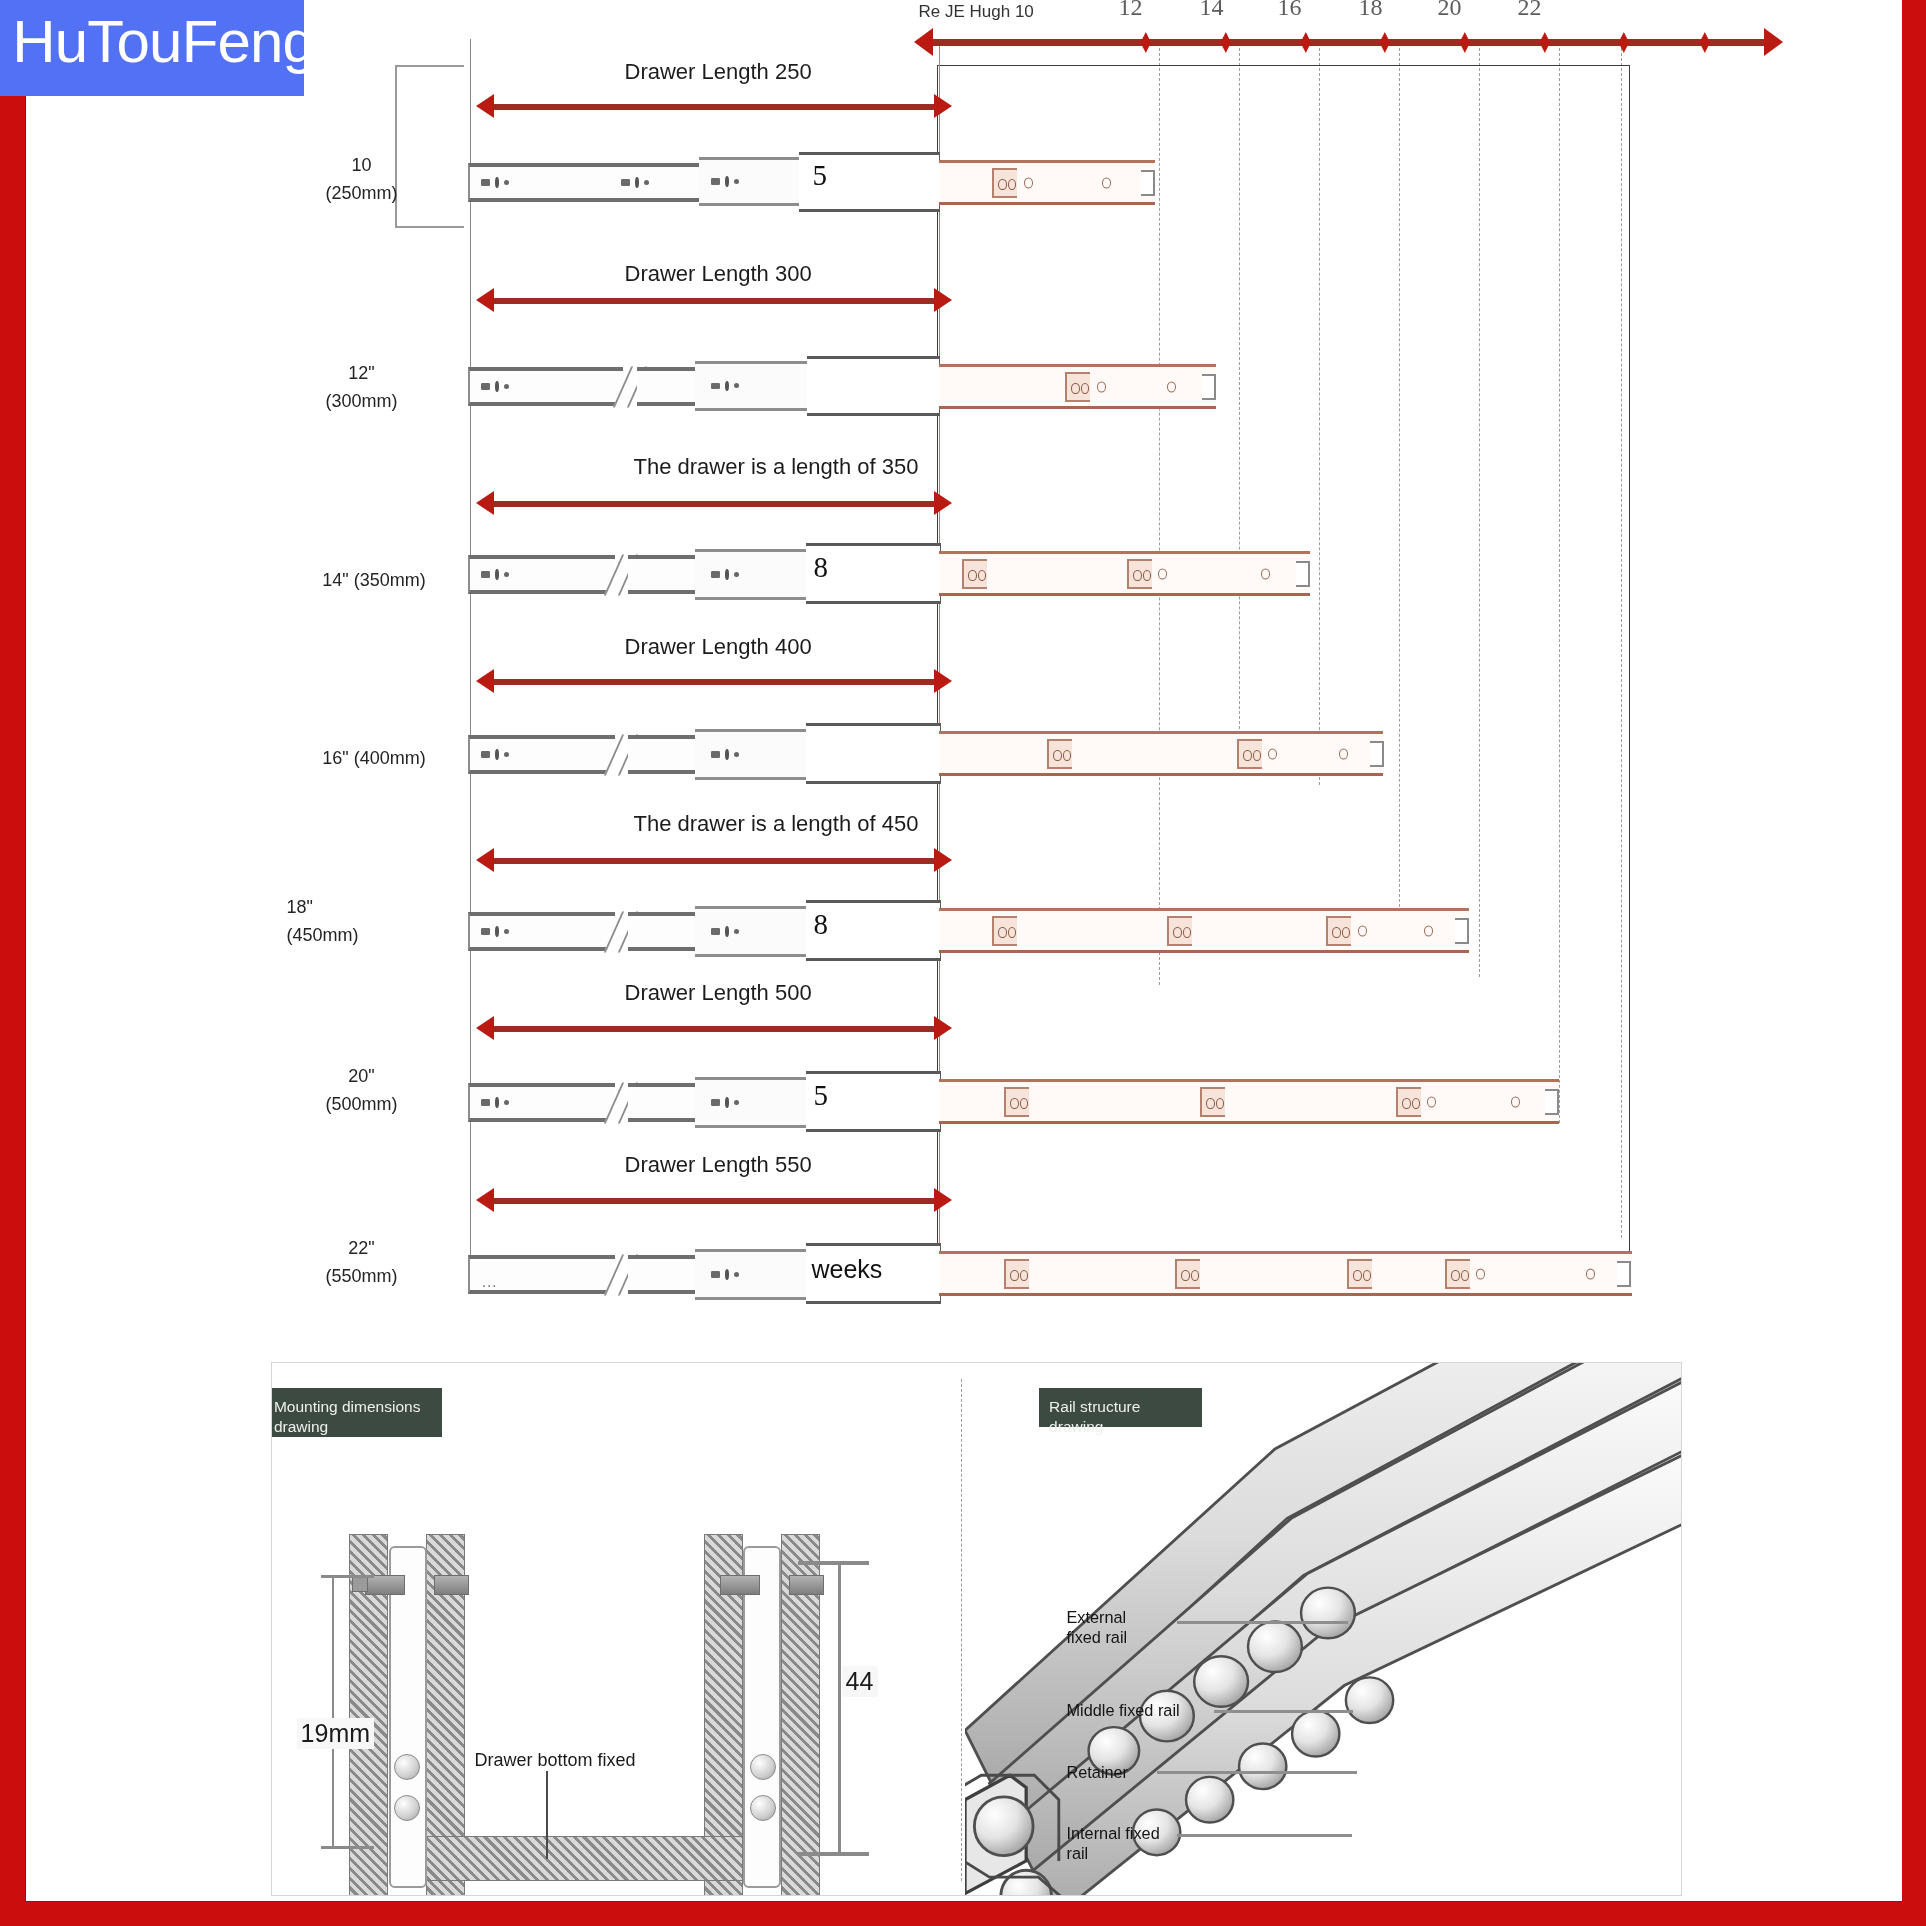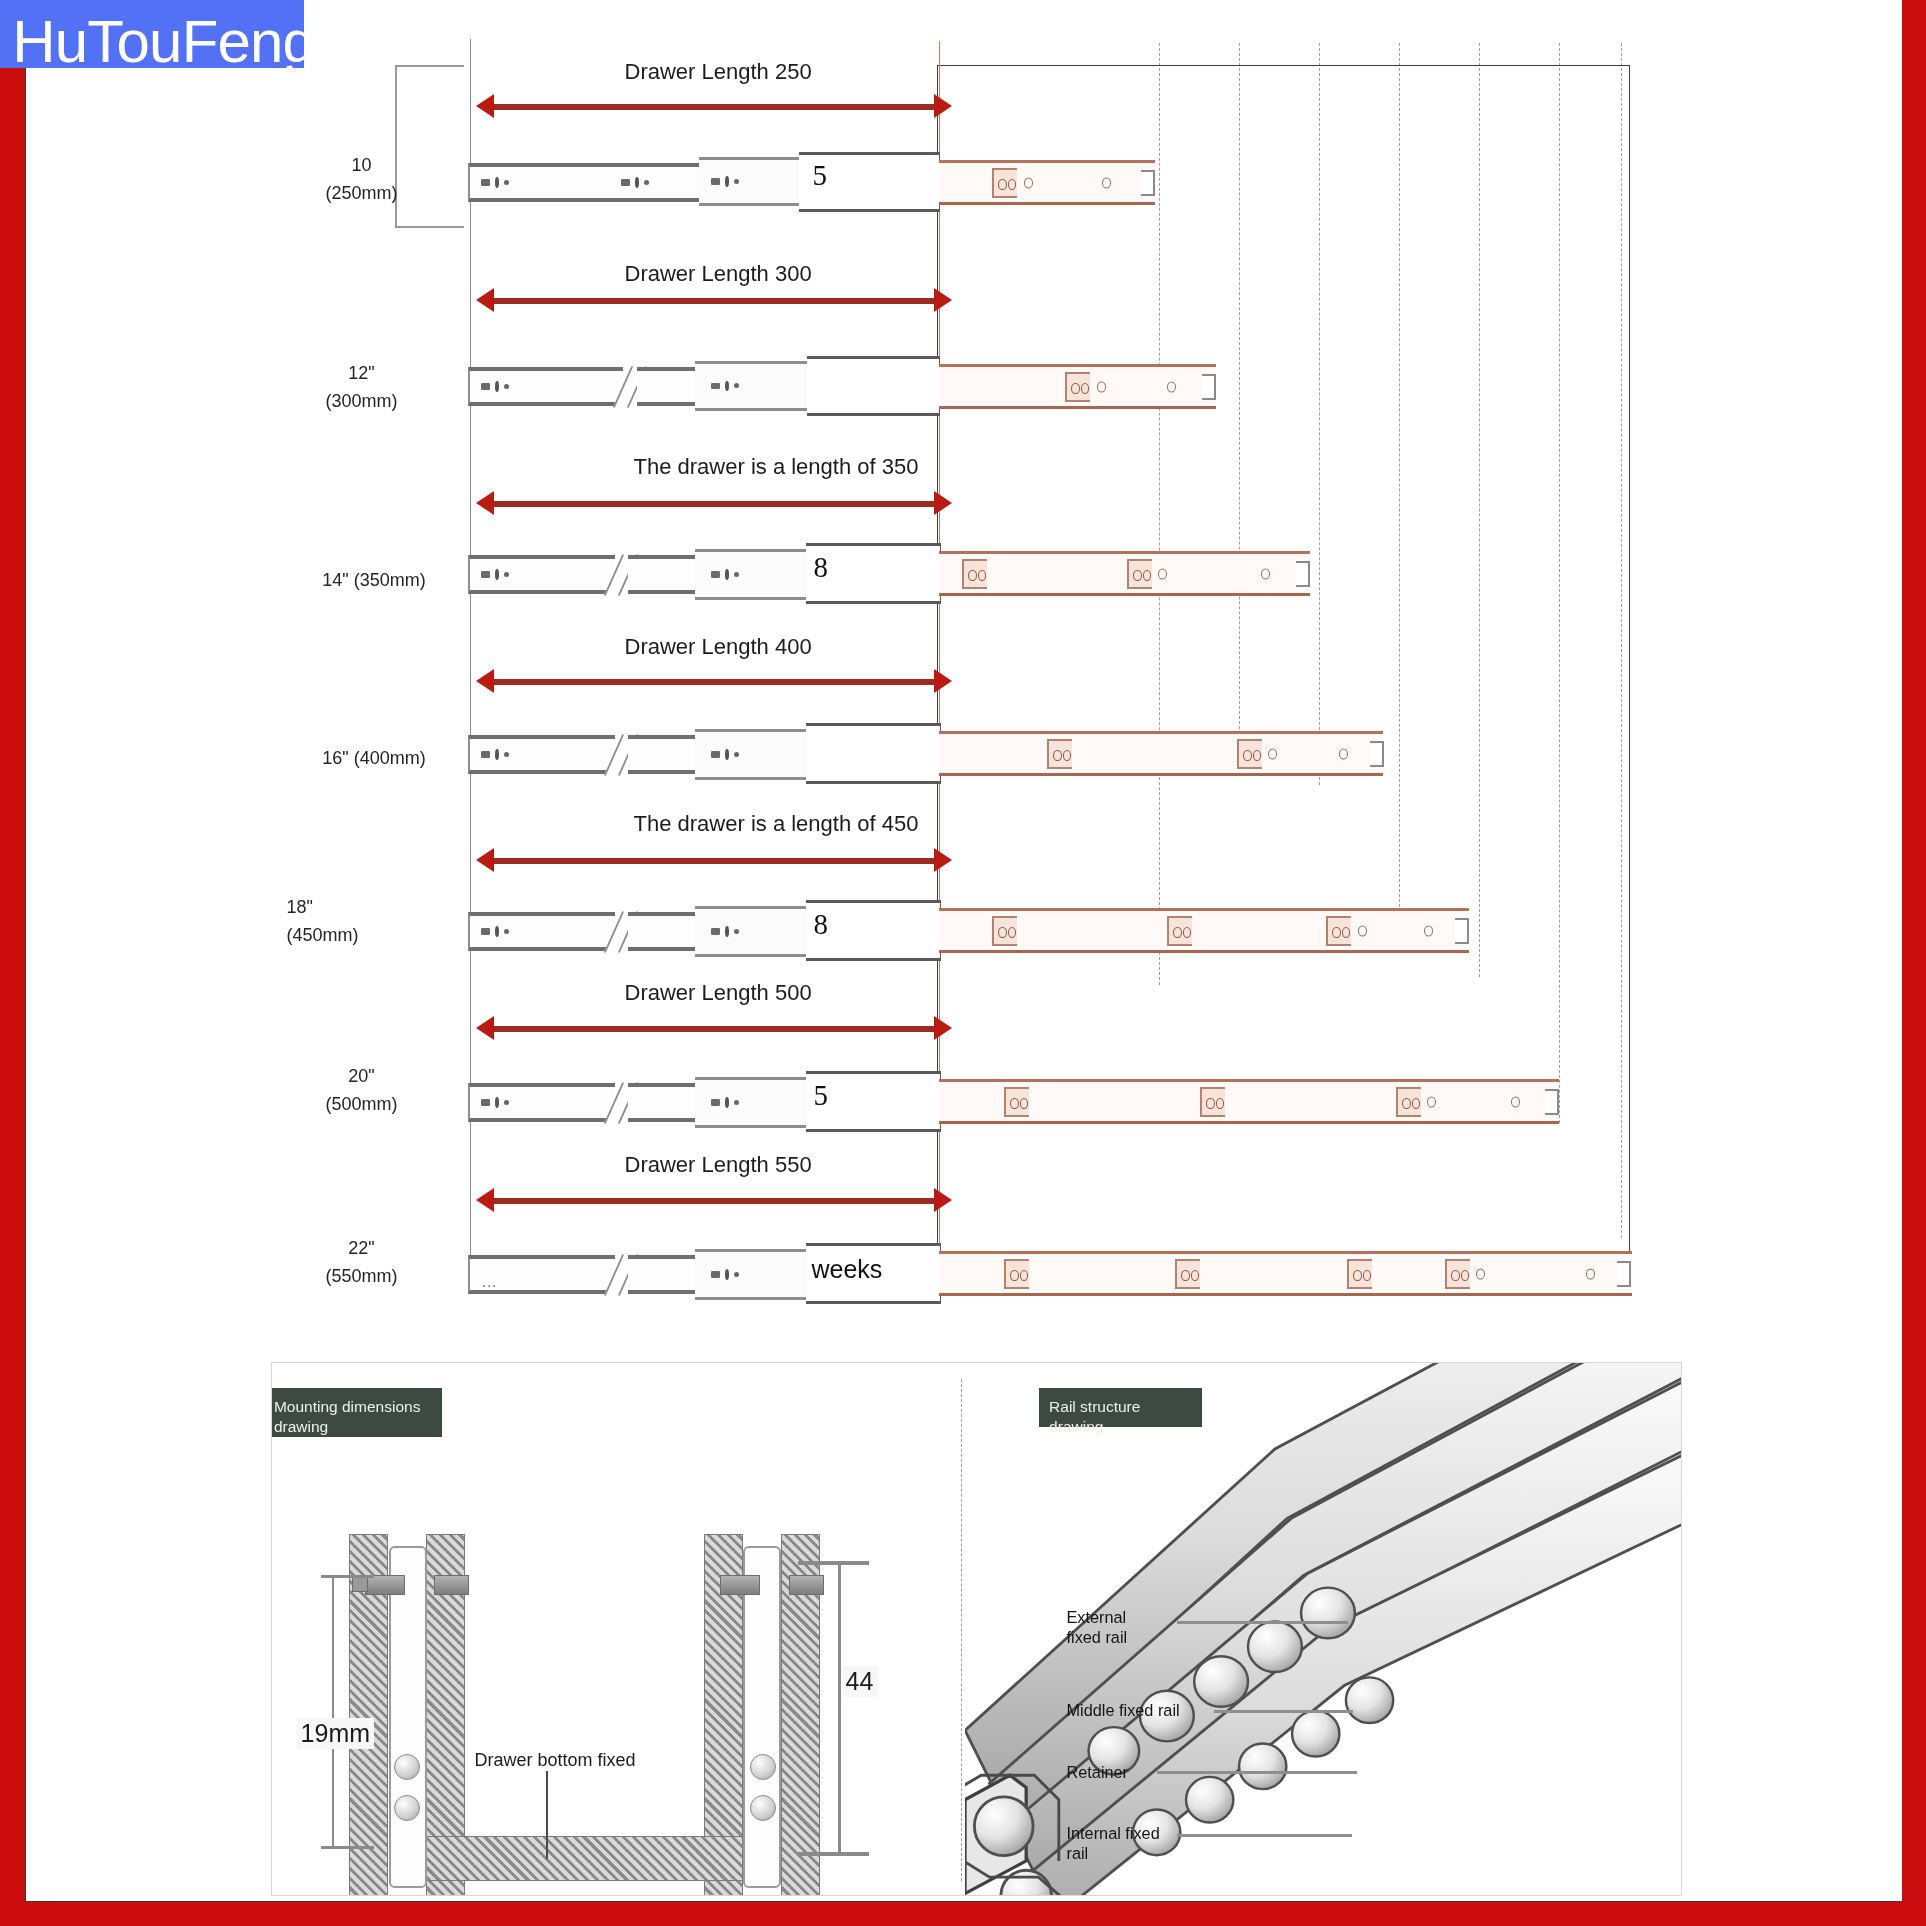--- a/index.html
+++ b/index.html
@@ -3,21 +3,21 @@
 <meta charset="utf-8">
 <style>
   html,body{margin:0;padding:0;background:#ffffff;}
   body{width:1926px;height:1926px;font-family:"Liberation Sans",sans-serif;overflow:hidden;}
 
   .page{position:relative;width:1926px;height:1926px;background:#cc0d0d;box-sizing:border-box;}
   .sheet{position:absolute;left:24.5px;top:0px;width:1877px;height:1902px;background:#ffffff;
          border-left:0.8px solid #3a3a3a;border-bottom:0.8px solid #3a3a3a;box-sizing:border-box;overflow:hidden;}
 
   
-  .wm{position:absolute;left:0px;top:0px;width:304px;height:68px;background:#5271f5;z-index:90;}
+  .wm{position:absolute;left:0px;top:0px;width:304px;height:96px;background:#5271f5;z-index:90;}
   .wm-txt{position:absolute;left:12.2px;top:7.3px;font-size:60px;line-height:69px;color:#ffffff;
           font-family:"Liberation Sans",sans-serif;letter-spacing:-0.8px;white-space:nowrap;}
 
   
   .scale{position:absolute;left:893px;top:0px;width:889px;height:61px;z-index:40;}
   .scale-label{position:absolute;font-size:17px;color:#333;white-space:nowrap;}
   .scale-tick-label{position:absolute;font-size:24px;color:#5d5d5d;white-space:nowrap;font-family:"Liberation Serif",serif;}
   .scale-bar{position:absolute;left:14px;top:39px;width:831px;height:7.3px;background:#9c2b22;}
   .scale-bar::before{content:"";position:absolute;left:-19px;top:-10.6px;border-top:14.3px solid transparent;
         border-bottom:14.3px solid transparent;border-right:19.6px solid #b91b12;}
@@ -106,20 +106,39 @@
 
   
   .rail3d{position:absolute;left:693px;top:-16.3px;width:730px;height:571px;}
 </style>
 </head>
 <body>
 
 <div class="page">
   <div class="sheet">
 
+    <div class="scale">
+      <div class="scale-label" style="left:0px;top:2.4px;">Re JE Hugh 10</div>
+      <div class="scale-tick-label" style="left:200px;top:-5.7px;">12</div>
+      <div class="scale-tick-label" style="left:281px;top:-5.7px;">14</div>
+      <div class="scale-tick-label" style="left:359px;top:-5.7px;">16</div>
+      <div class="scale-tick-label" style="left:440px;top:-5.7px;">18</div>
+      <div class="scale-tick-label" style="left:519px;top:-5.7px;">20</div>
+      <div class="scale-tick-label" style="left:599px;top:-5.7px;">22</div>
+
+      <div class="scale-bar"></div>
+      <div class="scale-dot" style="left:222px;"></div>
+      <div class="scale-dot" style="left:302px;"></div>
+      <div class="scale-dot" style="left:382px;"></div>
+      <div class="scale-dot" style="left:461px;"></div>
+      <div class="scale-dot" style="left:541px;"></div>
+      <div class="scale-dot" style="left:621px;"></div>
+      <div class="scale-dot" style="left:700px;"></div>
+      <div class="scale-dot" style="left:781px;"></div>
+    </div>
 
     <div class="dashed-v" style="left:1133px;height:942px;"></div>
     <div class="dashed-v" style="left:1213px;height:701px;"></div>
     <div class="dashed-v" style="left:1293px;height:742px;"></div>
     <div class="dashed-v" style="left:1373px;height:889px;"></div>
     <div class="dashed-v" style="left:1453px;height:934px;"></div>
     <div class="dashed-v" style="left:1533px;height:1080px;"></div>
     <div class="dashed-v" style="left:1595px;height:1195px;"></div>
 
     <div class="plan-frame"></div>

